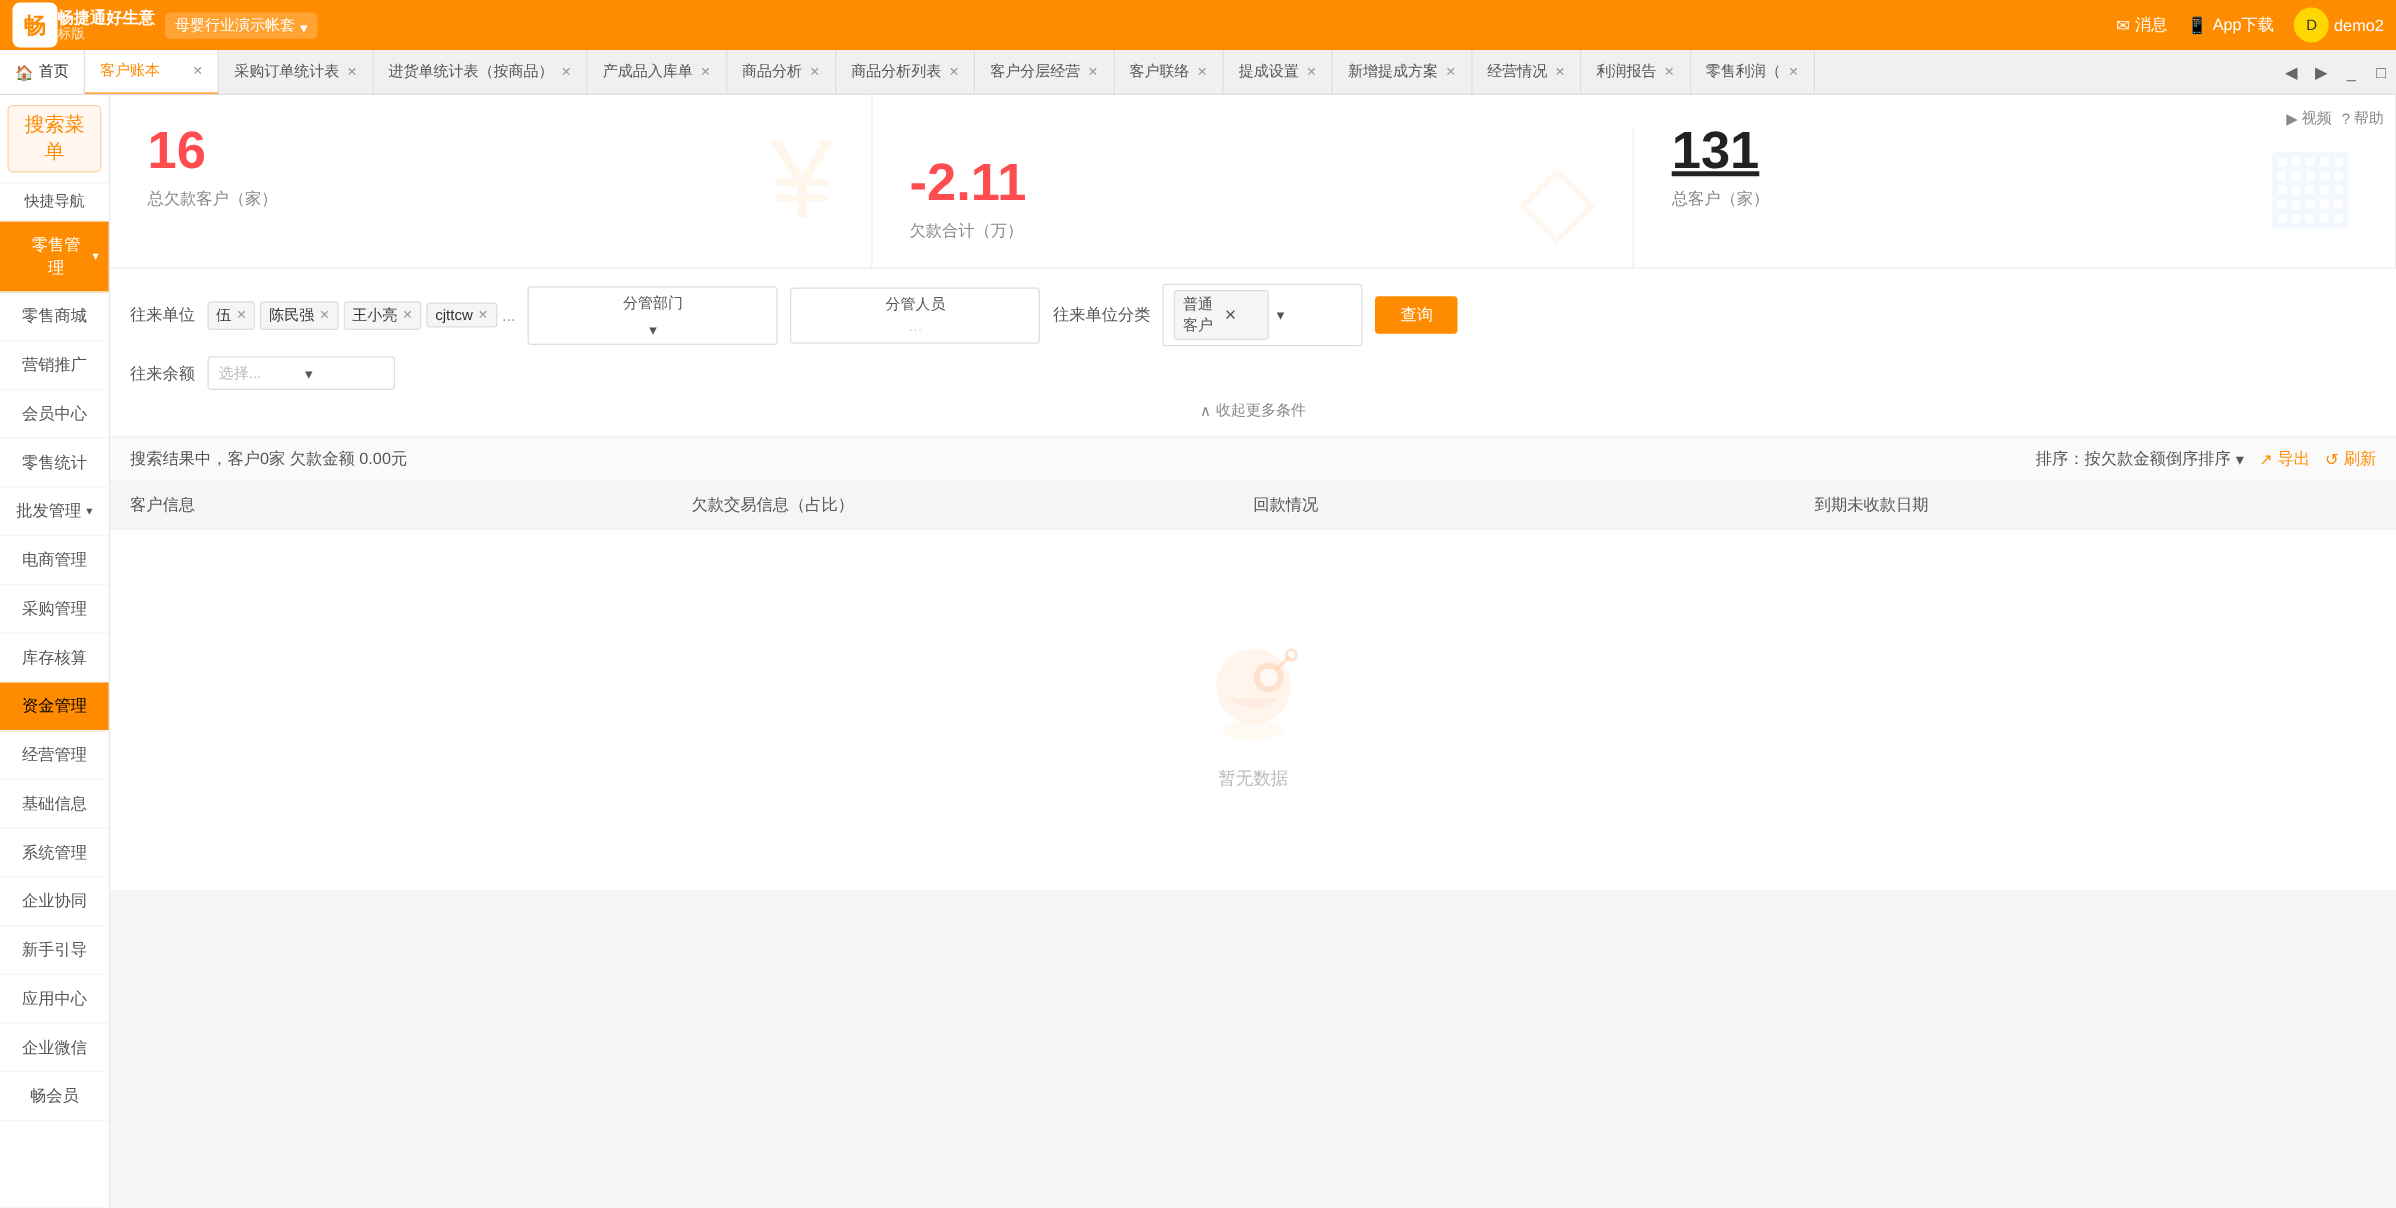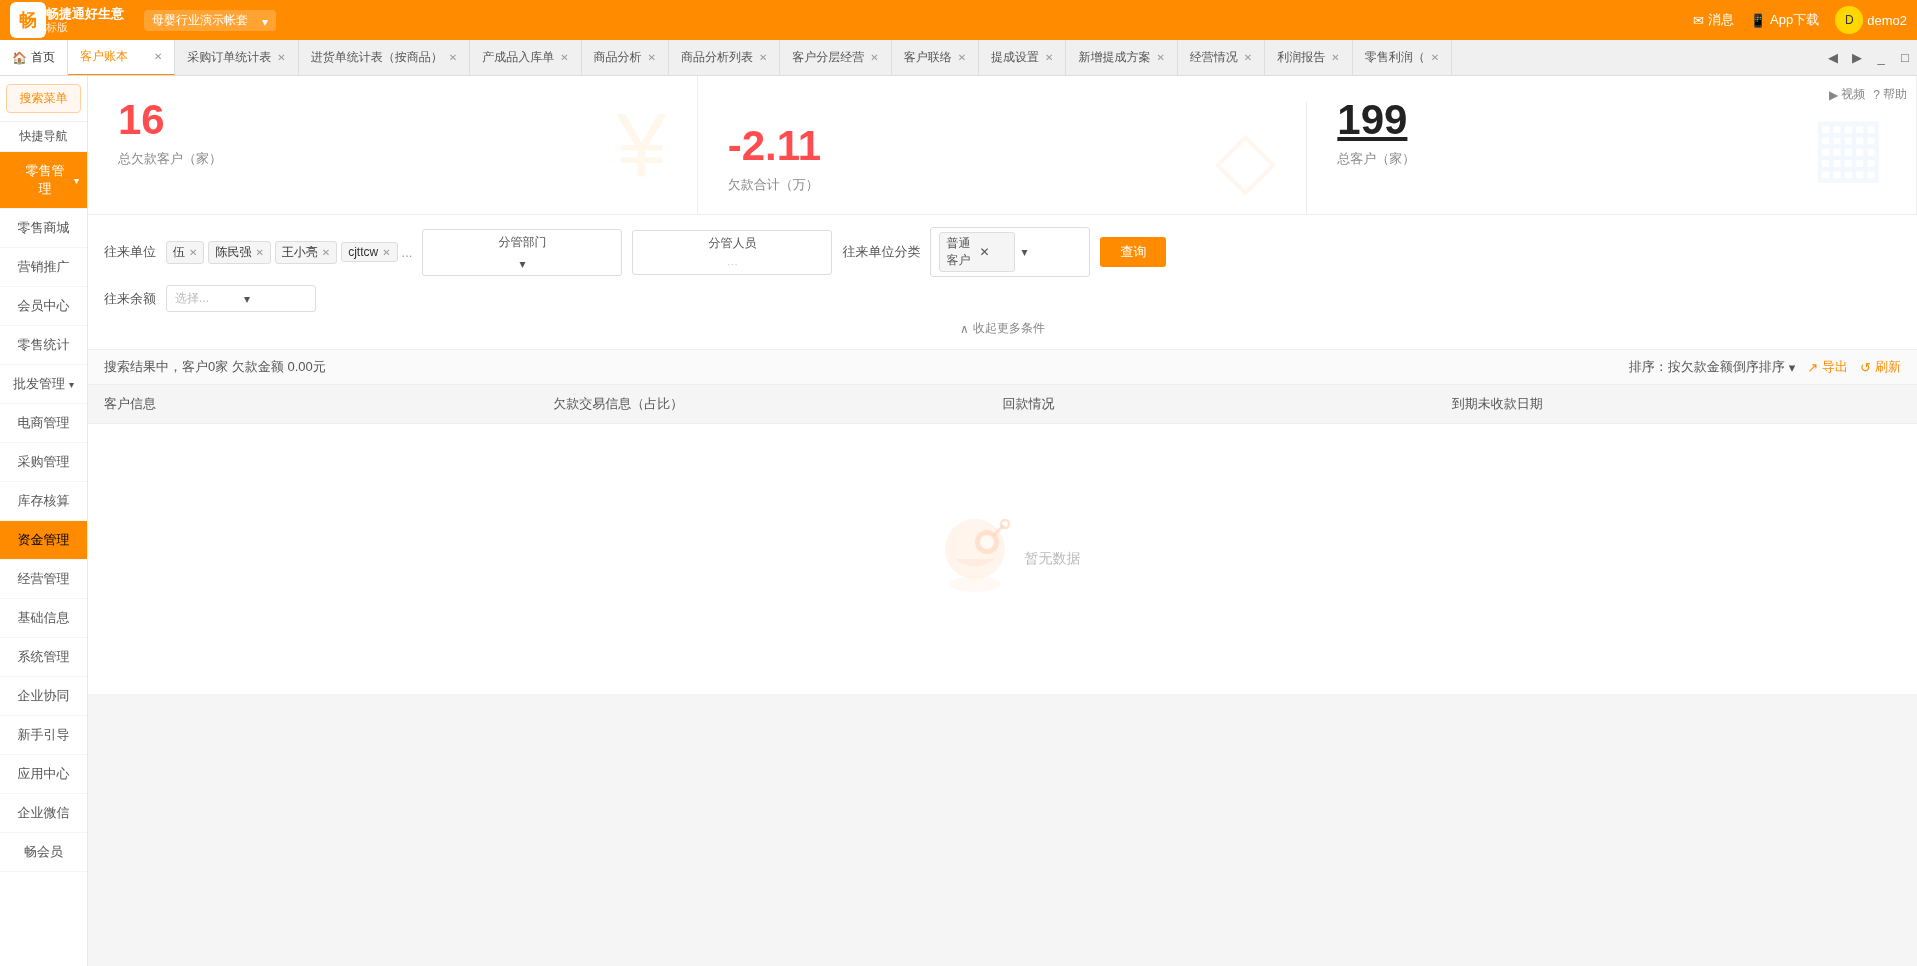--- a/index.html
+++ b/index.html
@@ -7,37 +7,37 @@
 
     
     .app-container { display: flex; flex-direction: column; height: 966px; }
     .top-bar { display: flex; align-items: center; background: #ff8c00; height: 40px; padding: 0 10px; flex-shrink: 0; }
     .main-area { display: flex; flex: 1; overflow: hidden; }
     .sidebar { width: 88px; background: #fff; flex-shrink: 0; overflow-y: auto; border-right: 1px solid #e8e8e8; }
     .content-area { flex: 1; display: flex; flex-direction: column; overflow: hidden; }
     .logo-icon { width: 36px; height: 36px; background: #fff; border-radius: 6px; display: flex; align-items: center; justify-content: center; }
     .logo-icon-inner { color: #ff8c00; font-size: 18px; font-weight: bold; }
     .top-bar-title { color: #fff; font-size: 12px; line-height: 1.2; }
-    .top-bar-selector { display: flex; align-items: flex-end; gap: 14px; background: rgba(255,255,255,0.2); border-radius: 4px; padding: 2px 8px; color: #fff; font-size: 12px; margin-left: 20px; cursor: pointer; }
+    .top-bar-selector { display: flex; align-items: flex-end; gap: 4px; background: rgba(255,255,255,0.2); border-radius: 4px; padding: 2px 8px; color: #fff; font-size: 12px; margin-left: 8px; cursor: pointer; }
     .top-bar-right { margin-left: auto; display: flex; align-items: center; gap: 16px; color: #fff; font-size: 13px; }
     .top-bar-right-item { display: flex; align-items: center; gap: 4px; cursor: pointer; }
     .avatar { width: 28px; height: 28px; border-radius: 50%; background: #ffd700; display: flex; align-items: center; justify-content: center; font-size: 12px; color: #333; }
 
     
     .tab-bar { background: #f0f0f0; display: flex; align-items: center; height: 36px; border-bottom: 1px solid #ddd; flex-shrink: 0; overflow: hidden; }
     .tab-item { display: flex; align-items: center; padding: 0 12px; height: 36px; border-right: 1px solid #ddd; cursor: pointer; font-size: 12px; color: #555; white-space: nowrap; gap: 4px; flex-shrink: 0; }
     .tab-item.active { background: #fff; color: #ff8c00; border-bottom: 2px solid #ff8c00; gap: 24px; }
     .tab-item.home { background: #fff; color: #333; }
     .tab-close { font-size: 10px; color: #999; margin-left: 2px; }
     .tab-nav-btn { width: 24px; height: 36px; display: flex; align-items: center; justify-content: center; cursor: pointer; color: #666; flex-shrink: 0; }
     .tab-bar-end { margin-left: auto; display: flex; align-items: center; }
 
     
     .sidebar-search { padding: 8px 6px; border-bottom: 1px solid #f0f0f0; }
-    .sidebar-search-btn { width: 100%; background: #fff7f0; border: 1px solid #ffd0a0; border-radius: 4px; padding: 5px; font-size: 12px; color: #ff8c00; cursor: pointer; text-align: center; }
+    .sidebar-search-btn { width: 100%; background: #fff7f0; border: 1px solid #ffd0a0; border-radius: 4px; padding: 5px; font-size: 16px; color: #ff8c00; cursor: pointer; text-align: center; }
     .sidebar-nav-btn { width: 100%; background: #fff; border: none; padding: 6px; font-size: 12px; color: #555; cursor: pointer; text-align: center; border-bottom: 1px solid #f5f5f5; }
     .sidebar-menu-item { padding: 10px 8px; font-size: 13px; cursor: pointer; text-align: center; color: #555; border-bottom: 1px solid #f5f5f5; }
     .sidebar-menu-item.active { background: #ff8c00; color: #fff; padding-left: 20px; }
     .sidebar-menu-item.has-sub { display: flex; align-items: center; justify-content: center; gap: 4px; }
 
     
     .page-content { flex: 1; overflow-y: auto; background: #f5f5f5; padding: 0; }
 
     
     .stats-row { display: flex; background: #fff; border-bottom: 1px solid #eee; }
@@ -77,21 +77,21 @@
     
     .data-table { width: 100%; background: #fff; }
     .table-header { display: flex; background: #f5f5f5; padding: 10px 16px; border-bottom: 1px solid #eee; }
     .table-col { font-size: 13px; color: #555; font-weight: 500; }
     .table-col-1 { flex: 2; }
     .table-col-2 { flex: 2; }
     .table-col-3 { flex: 2; }
     .table-col-4 { flex: 2; }
 
     
-    .empty-state { display: flex; flex-direction: row; align-items: center; justify-content: center; padding: 80px 20px; }
+    .empty-state { display: flex; flex-direction: column; align-items: center; justify-content: center; padding: 80px 20px; }
     .empty-text { color: #bbb; font-size: 14px; }
     .empty-img { width: 100px; height: 100px; display: flex; align-items: center; justify-content: center; opacity: 0.4; font-size: 60px; margin-bottom: 10px; }
   </style>
 </head>
 <body>
 
 <div class="app-container">
 
   <div class="top-bar">
     <div class="logo-icon">
@@ -261,21 +261,21 @@
             <div class="stat-value red">16</div>
             <div class="stat-label">总欠款客户（家）</div>
           </div>
           <div class="stat-card" style="position:relative;margin-top:26px;">
             <span style="position:absolute;right:30px;top:50%;transform:translateY(-50%);opacity:0.06;font-size:80px;color:#ff8c00;">◇</span>
             <div class="stat-value red">-2.11</div>
             <div class="stat-label">欠款合计（万）</div>
           </div>
           <div class="stat-card" style="position:relative;">
             <span style="position:absolute;right:30px;top:50%;transform:translateY(-50%);opacity:0.06;font-size:80px;color:#4096ff;">▦</span>
-            <div class="stat-value dark">199</div>
+            <div class="stat-value dark">131</div>
             <div class="stat-label">总客户（家）</div>
           </div>
           <div class="page-help">
             <span style="display:flex;align-items:center;gap:3px;">
               <span>▶</span>
               <span>视频</span>
             </span>
             <span style="display:flex;align-items:center;gap:3px;">
               <span>?</span>
               <span>帮助</span>

